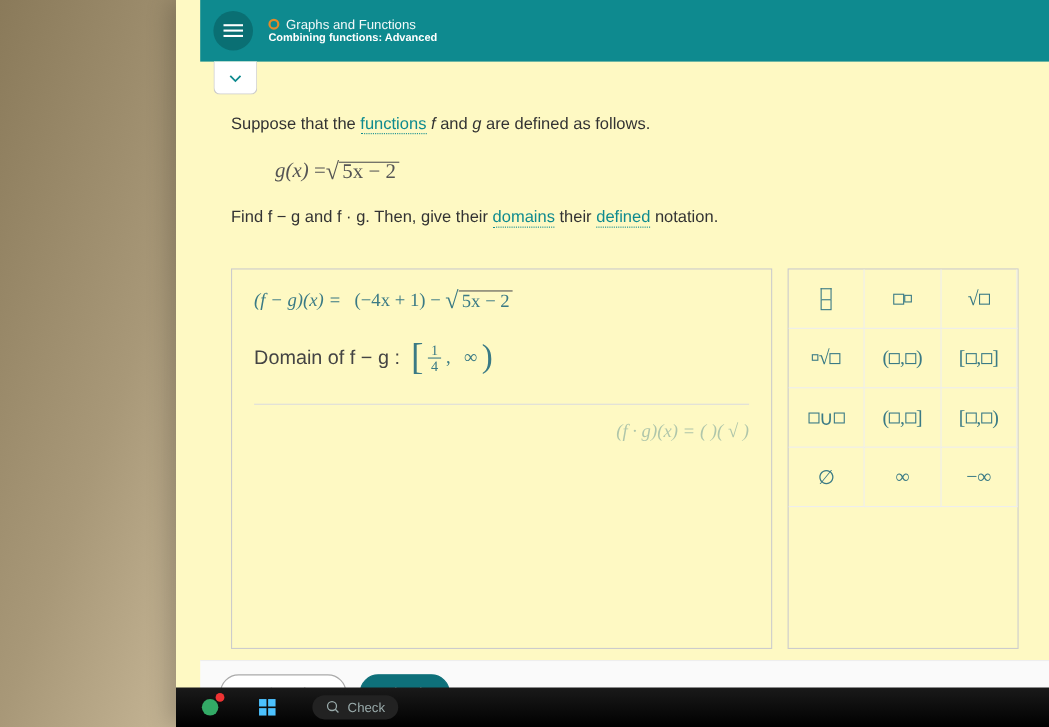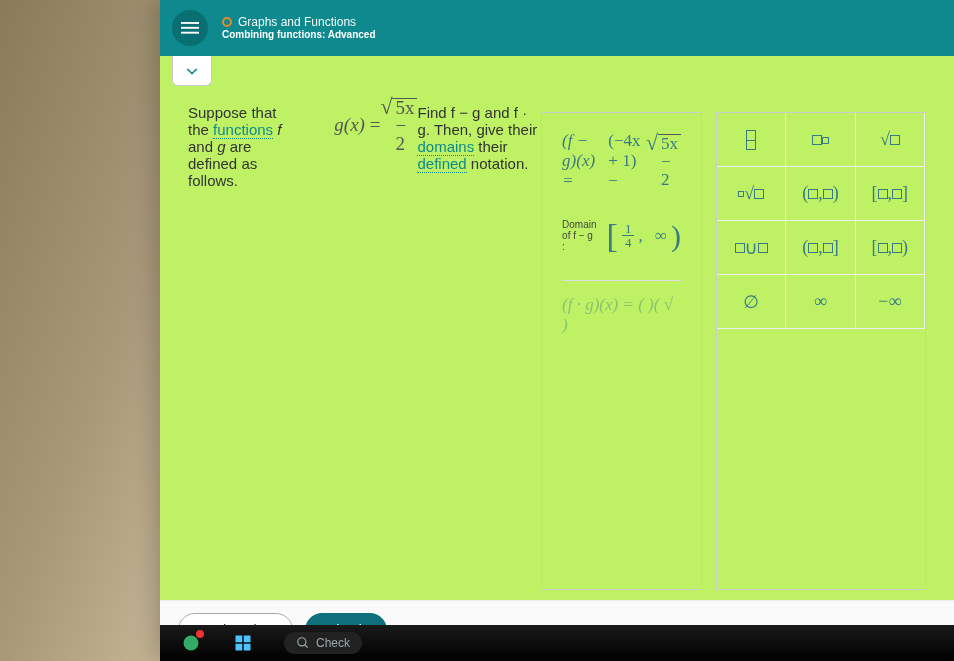--- a/index.html
+++ b/index.html
@@ -10,24 +10,25 @@
     height: 661px;
     overflow: hidden;
     position: relative;
   }
   .app {
     position: absolute;
     left: 160px;
     top: 0;
     right: 0;
     bottom: 0;
-    background: #bef264;
+    background: #fef9c3;
     display: flex;
     flex-direction: column;
     box-shadow: -6px 0 20px rgba(0,0,0,0.2);
+    padding-left: 22px;
   }
   .header {
     background: #0e8a8f;
     color: #fff;
     height: 56px;
     display: flex;
     align-items: center;
     padding: 0 12px;
     gap: 14px;
   }
@@ -51,45 +52,45 @@
     border-radius: 0 0 6px 6px;
     margin-left: 12px;
     display: flex; align-items: center; justify-content: center;
     cursor: pointer;
   }
   .collapse-tab svg { width: 16px; height: 16px; stroke: #0e8a8f; stroke-width: 2.5; fill: none; }
   .content {
     padding: 18px 28px 10px 28px;
     flex: 1;
     display: flex;
-    flex-direction: row;
+    flex-direction: column;
     color: #333;
     font-size: 15px;
     overflow: hidden;
   }
   .content p { margin-bottom: 14px; }
   .deflink { border-bottom: 1px dotted #0e8a8f; color: #0e8a8f; cursor: pointer; }
   .math-block { margin: 6px 0 18px 40px; font-family: "Times New Roman", serif; font-size: 19px; color: #555; }
   .math-line { display: flex; align-items: center; height: 30px; }
   .italic { font-style: italic; }
   .sqrt { display: inline-flex; align-items: flex-start; }
   .sqrt .rad { font-size: 22px; line-height: 18px; }
   .sqrt .arg { border-top: 1.2px solid #555; padding: 0 3px; line-height: 18px; }
-  .work-row { display: flex; gap: 14px; margin-top: 8px; flex:1; min-height:0; }
+  .work-row { display: flex; gap: 14px; margin-top: 24px; flex:1; min-height:0; }
   .answer-box {
     flex: 1;
     border: 1px solid #ccc;
     padding: 18px 20px;
     font-family: "Times New Roman", serif;
     font-size: 17px;
     color: #3a7a85;
     overflow: hidden;
   }
   .ans-line { margin-bottom: 28px; display:flex; align-items:center; gap:4px; }
-  .ans-label { color: #444; font-family: Arial, sans-serif; font-size: 10px; margin-right: 6px; }
+  .ans-label { color: #444; font-family: Arial, sans-serif; font-size: 18px; margin-right: 6px; }
   .vfrac { display:inline-flex; flex-direction:column; align-items:center; font-size:13px; line-height:1; }
   .vfrac .num { border-bottom:1px solid #3a7a85; padding:0 3px; }
   .vfrac .den { padding:0 3px; }
   .bracket { font-size: 34px; line-height: 28px; font-weight: 100; }
   .paren { font-size: 30px; line-height: 28px; font-weight: 100; }
   .palette {
     width: 210px;
     border: 1px solid #ccc;
     display: grid;
     grid-template-columns: repeat(3, 1fr);
@@ -202,21 +203,21 @@
           <span class="bracket">[</span>
           <span class="vfrac">
             <span class="num">1</span>
             <span class="den">4</span>
           </span>
           <span>,</span>&nbsp;
           <span>∞</span>
           <span class="paren">)</span>
         </div>
         <hr class="hr">
-        <div class="ans-line" style="opacity:.4;">
+        <div class="ans-line" style="opacity:.4;justify-content:flex-end;">
           <span class="italic">(f · g)(x) = (        )( √        )</span>
         </div>
       </div>
 
       <div class="palette">
         <div class="cell">
           <span class="mini-frac">
               <span class="sq"></span>
               <span class="sq"></span>
             </span>

